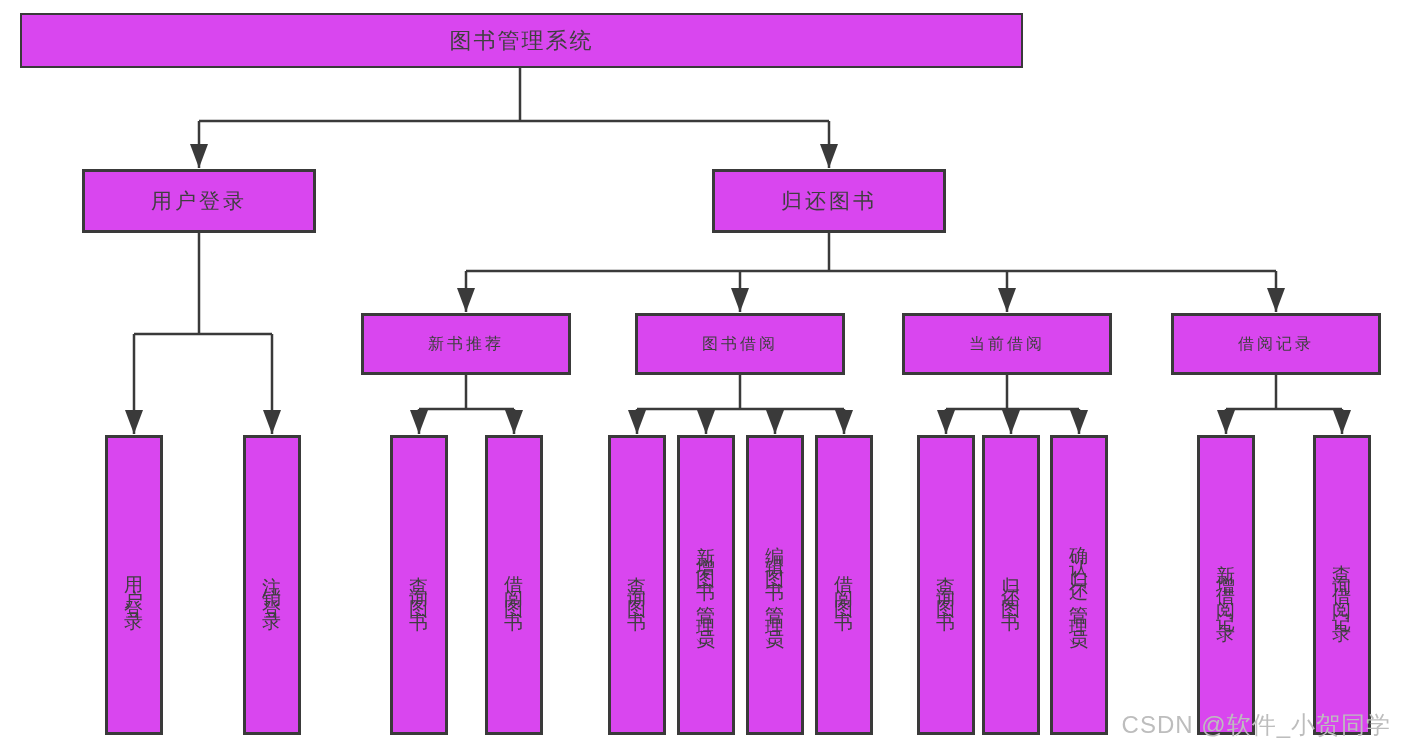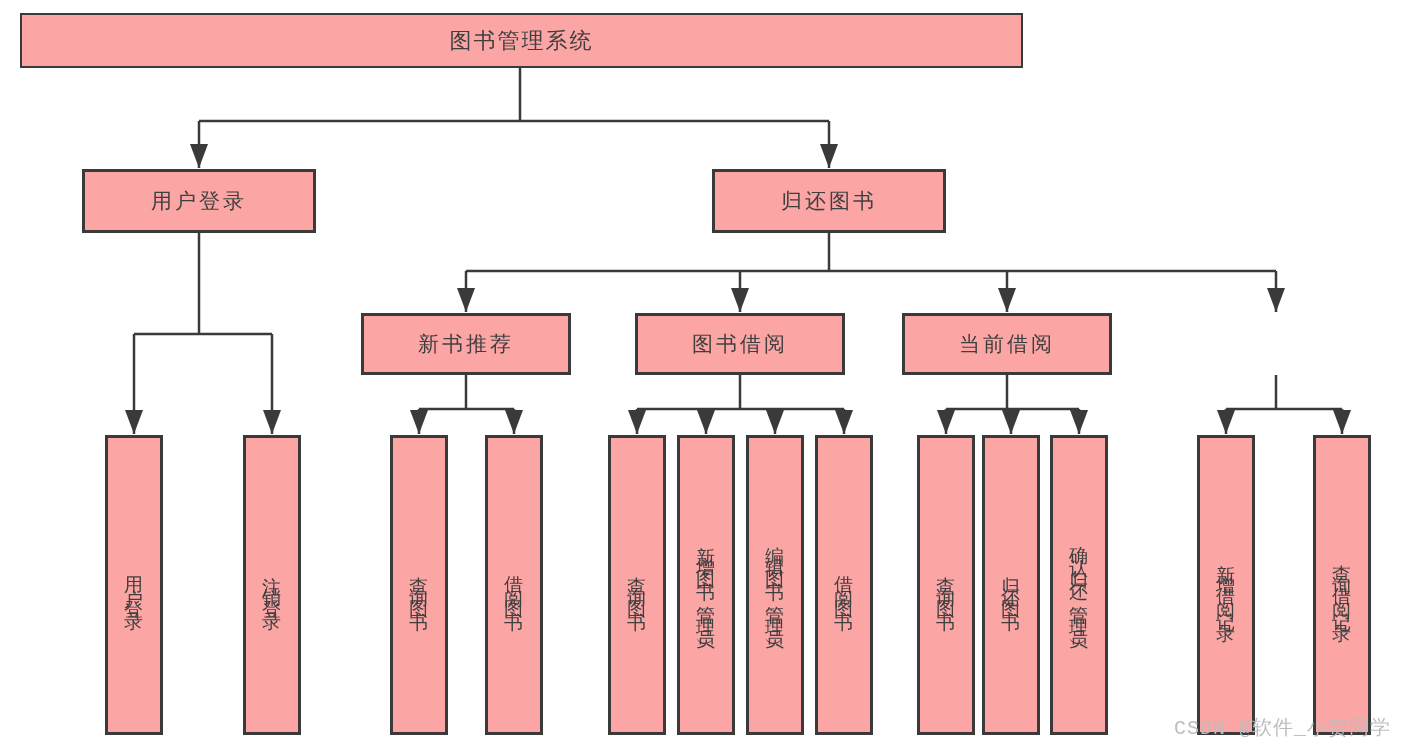--- a/index.html
+++ b/index.html
@@ -13,62 +13,61 @@
     color: #3f3f3f;
     overflow: hidden;
   }
   svg.connectors {
     position: absolute;
     left: 0; top: 0;
     width: 1405px; height: 747px;
   }
   .node {
     position: absolute;
-    background: #fca5a5;
+    background: #d946ef;
     border: 3px solid #3a3a3a;
     display: flex;
     align-items: center;
     justify-content: center;
     text-align: left;
   }
   .node.root {
     left: 20px; top: 13px; width: 1003px; height: 55px;
     border-width: 2px;
     font-size: 22px;
     letter-spacing: 2px;
   }
   .node.branch {
     top: 169px; width: 234px; height: 64px;
     font-size: 21px;
     letter-spacing: 3px;
   }
   .node.group {
     top: 313px; width: 210px; height: 62px;
-    font-size: 21px;
+    font-size: 16px;
     letter-spacing: 3px;
   }
   .node.leaf {
     top: 435px; width: 58px; height: 300px;
   }
   .vtext {
     writing-mode: vertical-rl;
     text-orientation: mixed;
     font-size: 19px;
     letter-spacing: 12px;
     line-height: 1;
     white-space: nowrap;
   }
   .watermark {
     position: absolute;
     right: 14px;
     bottom: 6px;
-    font-size: 20px;
+    font-size: 24px;
     letter-spacing: 1px;
     color: #bdbdbd;
-    font-family: Liberation Mono, monospace;
   }
 </style>
 </head>
 <body>
 
 <div class="canvas">
 
   <svg class="connectors" viewBox="0 0 1405 747" xmlns="http://www.w3.org/2000/svg">
     <defs>
       <marker id="arr" markerUnits="userSpaceOnUse" markerWidth="26" markerHeight="18" refX="24" refY="9" orient="auto">
@@ -132,20 +131,21 @@
   </svg>
 
   <div class="node root">图书管理系统</div>
 
   <div class="node branch" style="left:82px">用户登录</div>
   <div class="node branch" style="left:712px">归还图书</div>
 
   <div class="node group" style="left:361px">新书推荐</div>
   <div class="node group" style="left:902px">当前借阅</div>
   <div class="node group" style="left:635px">图书借阅</div>
+  <div class="node group" style="left:1171px">借阅记录</div>
 
   <div class="node leaf" style="left:105px">
     <span class="vtext">用户登录</span>
   </div>
   <div class="node leaf" style="left:243px">
     <span class="vtext">注销登录</span>
   </div>
 
   <div class="node leaf" style="left:390px">
     <span class="vtext">查询图书</span>

